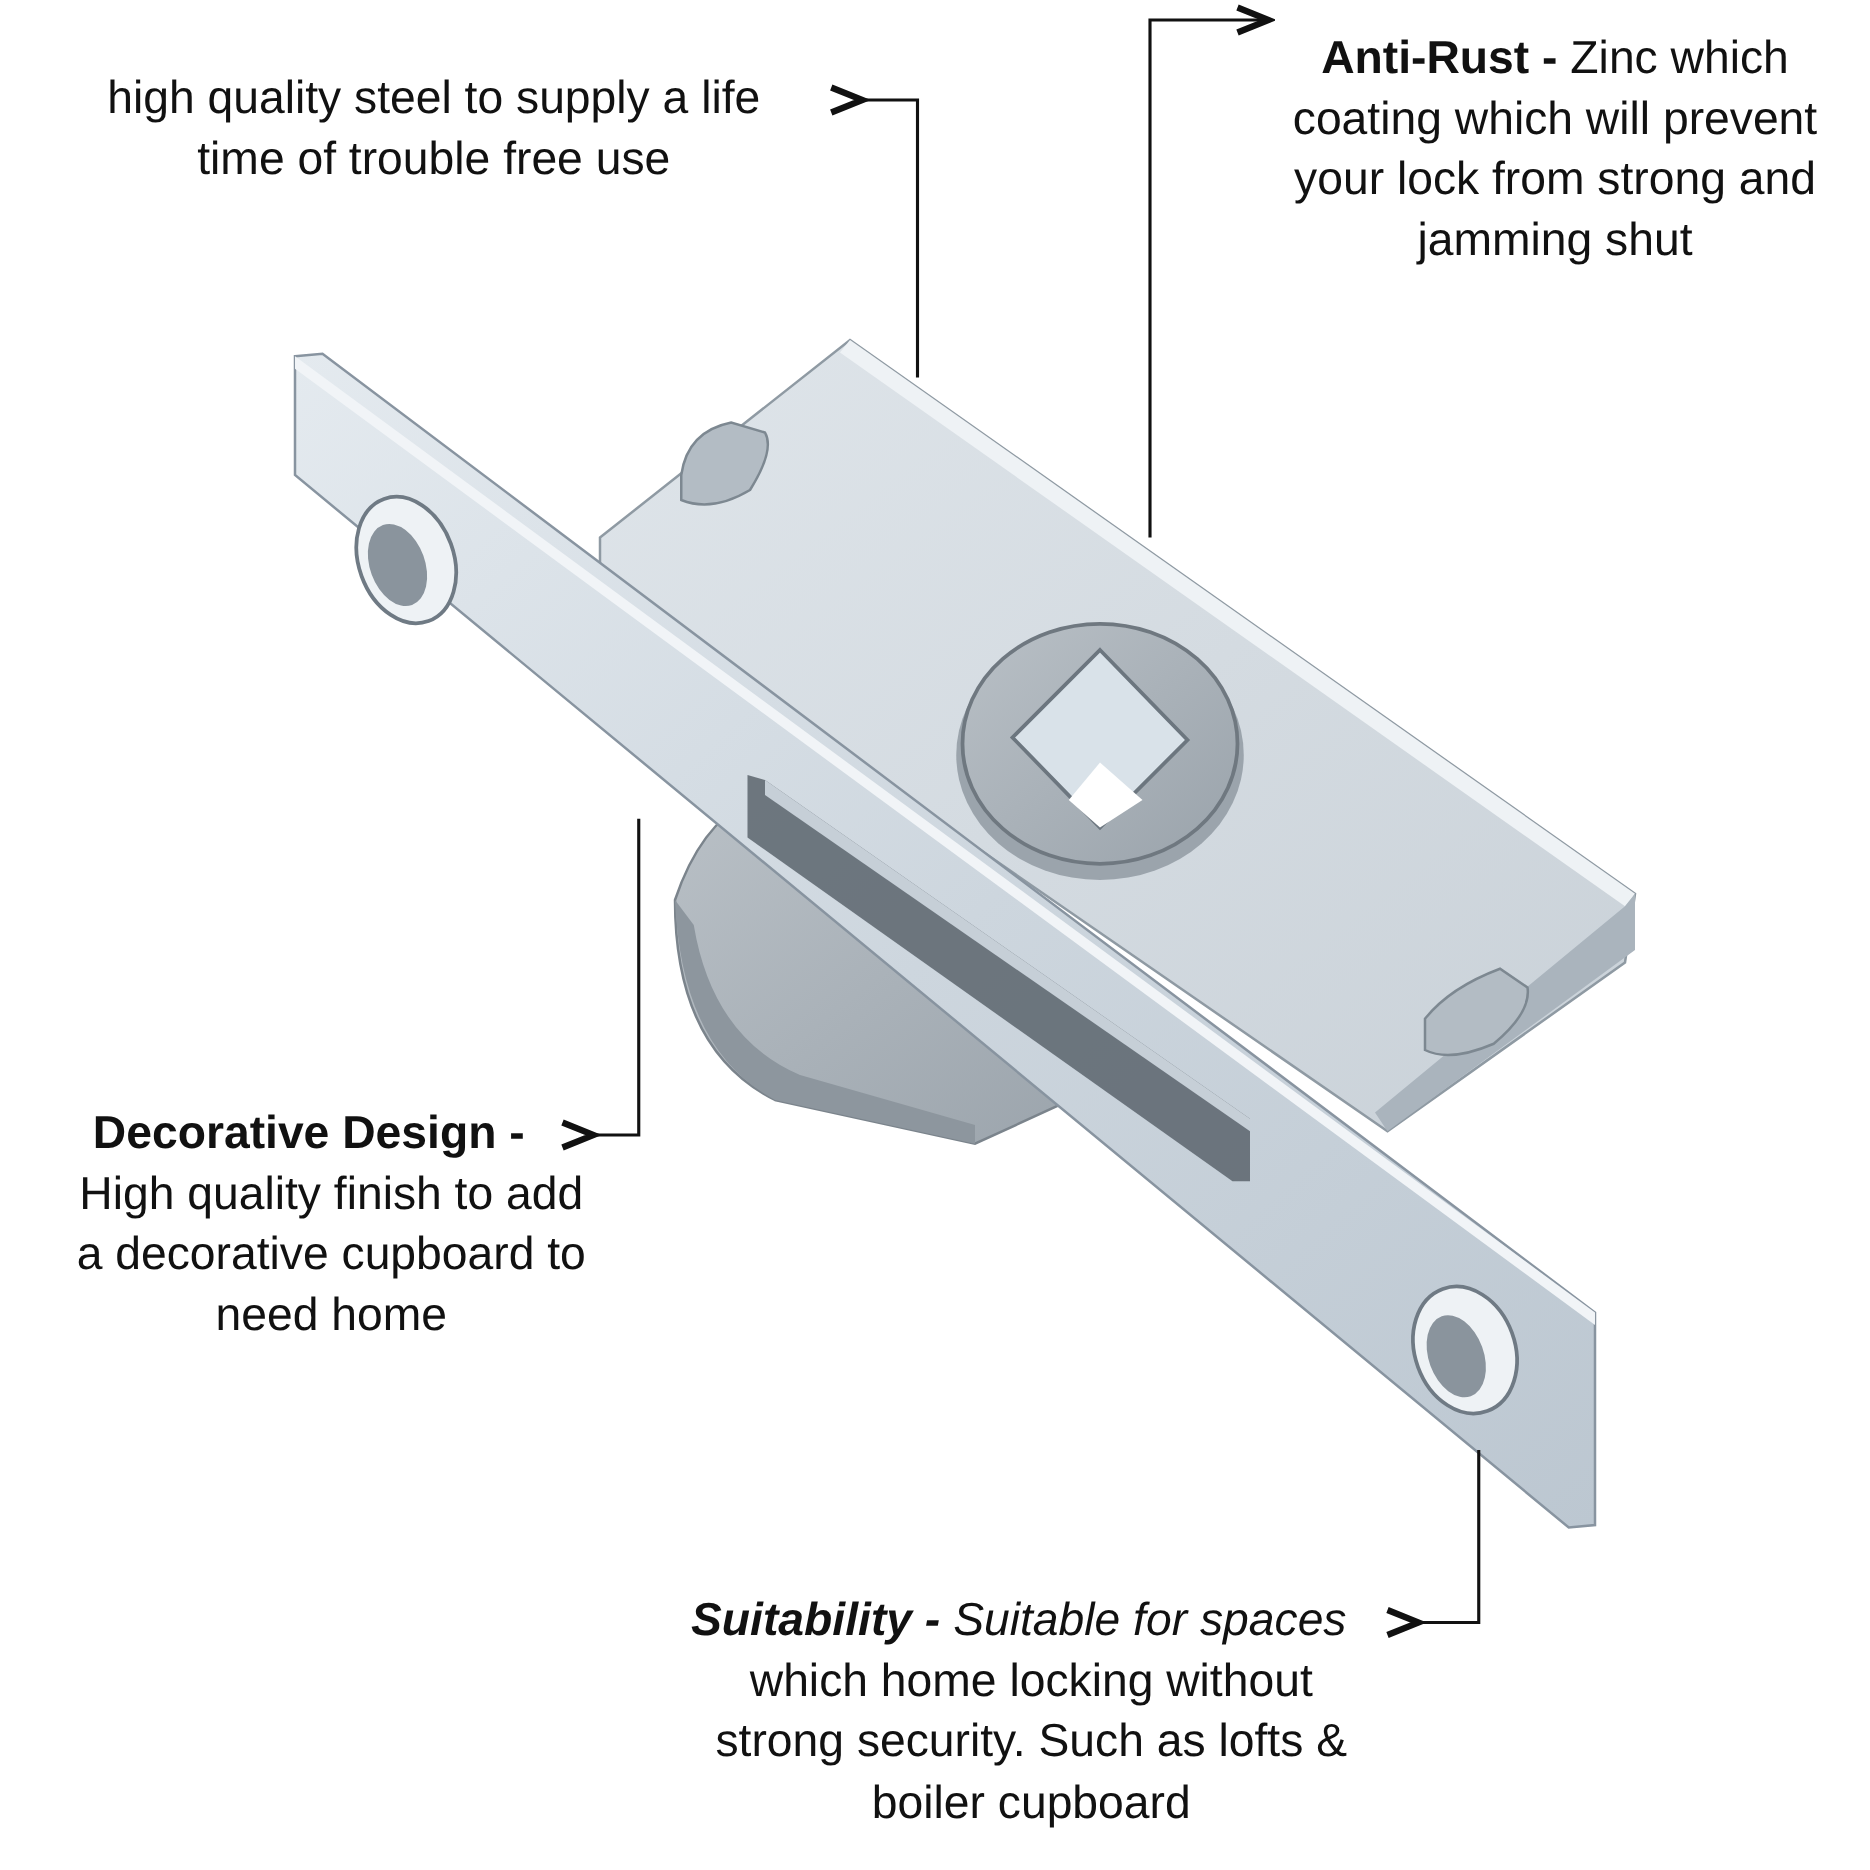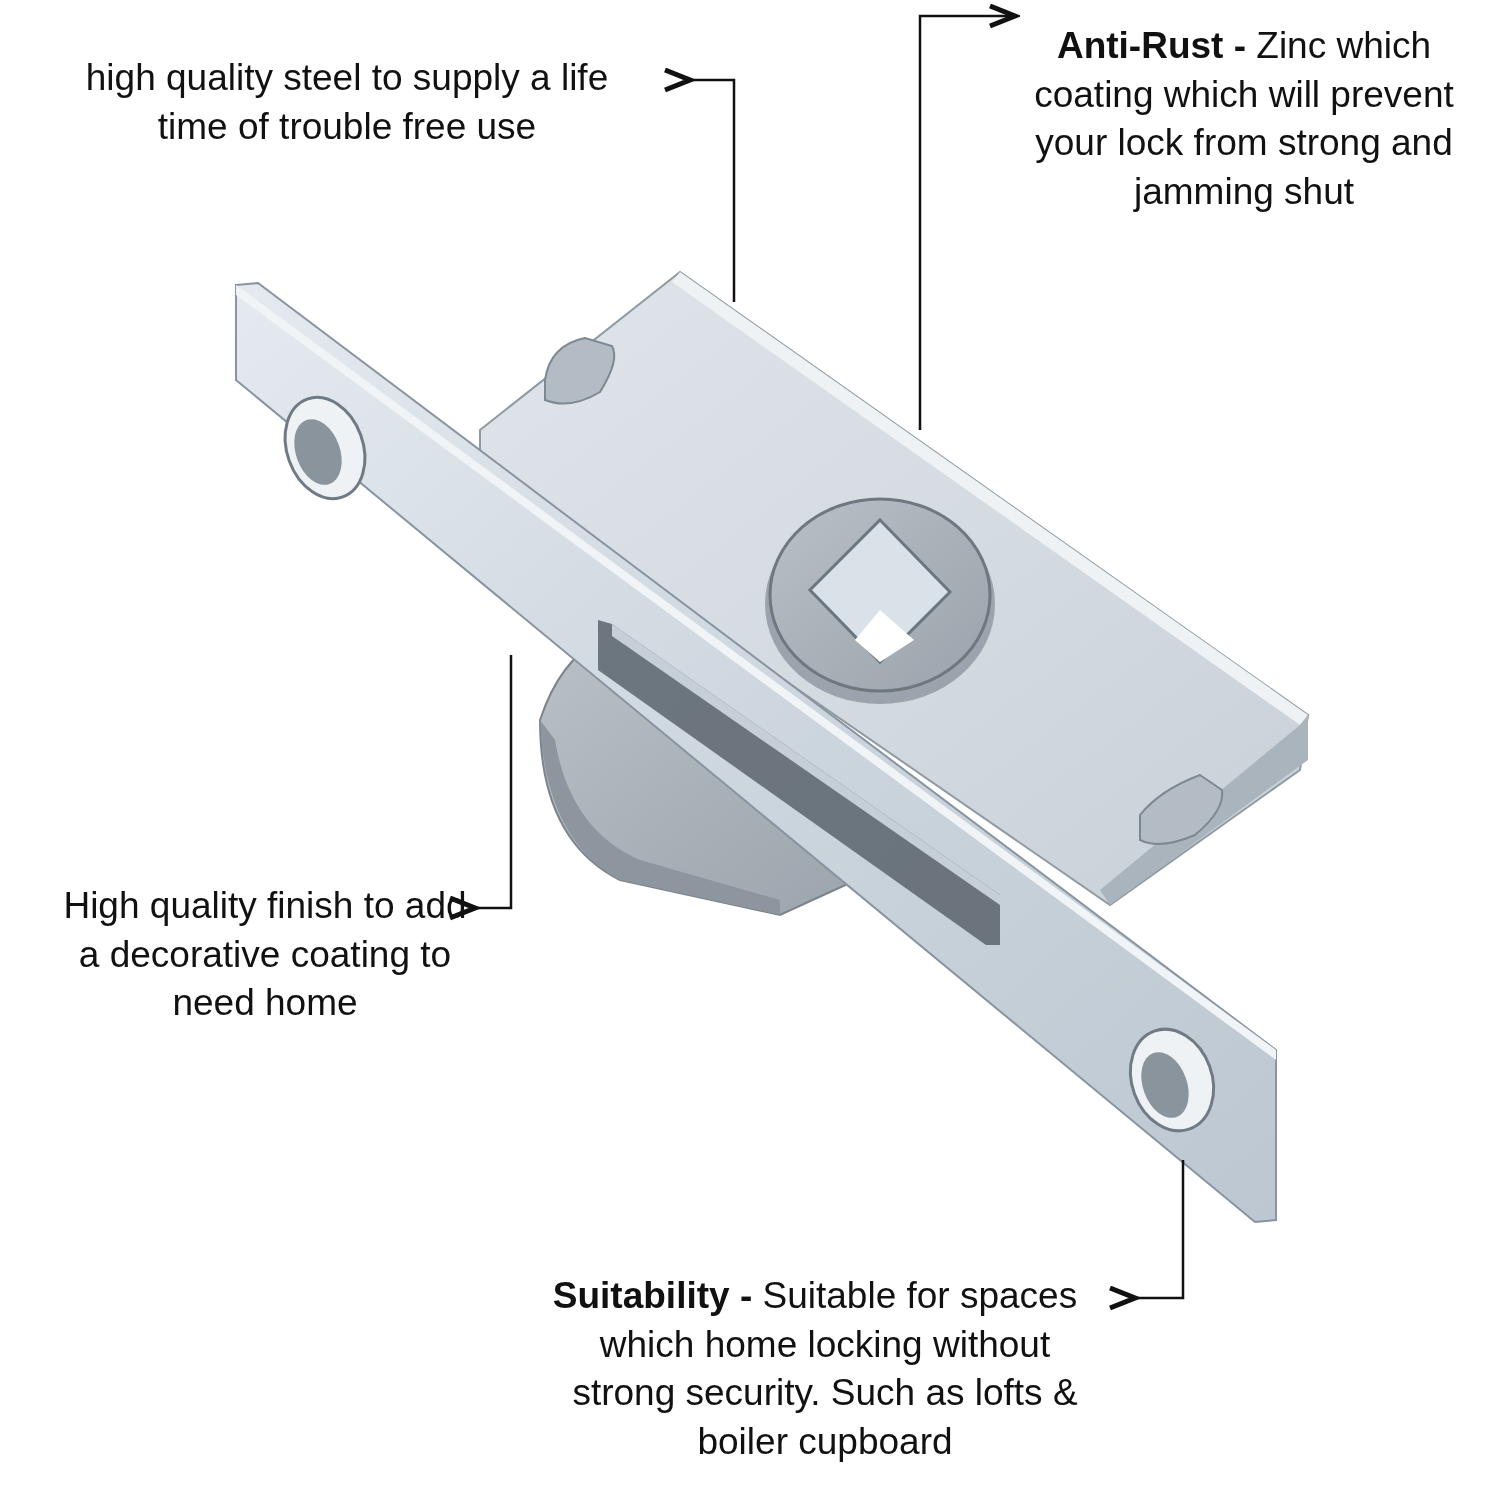--- a/index.html
+++ b/index.html
@@ -90,26 +90,29 @@
   <div>
     <span class="title">Anti-Rust -</span>
     <span>Zinc which</span>
   </div>
   <div>coating which will prevent</div>
   <div>your lock from strong and</div>
   <div>jamming shut</div>
 </div>
 
 <div class="callout" style="left:20px; top:882px; width:490px;">
+  <div style="padding-right:36px;">
+    <span class="title">Decorative Design -</span>
+  </div>
   <div>High quality finish to add</div>
-  <div>a decorative coating to</div>
+  <div>a decorative cupboard to</div>
   <div>need home</div>
 </div>
 
 <div class="callout" style="left:500px; top:1272px; width:650px;">
-  <div style="padding-right:20px;">
+  <div style="padding-right:20px;font-style:italic;">
     <span class="title">Suitability -</span>
     <span>Suitable for spaces</span>
   </div>
   <div>which home locking without</div>
   <div>strong security. Such as lofts &amp;</div>
   <div>boiler cupboard</div>
 </div>
 
 </body></html>

